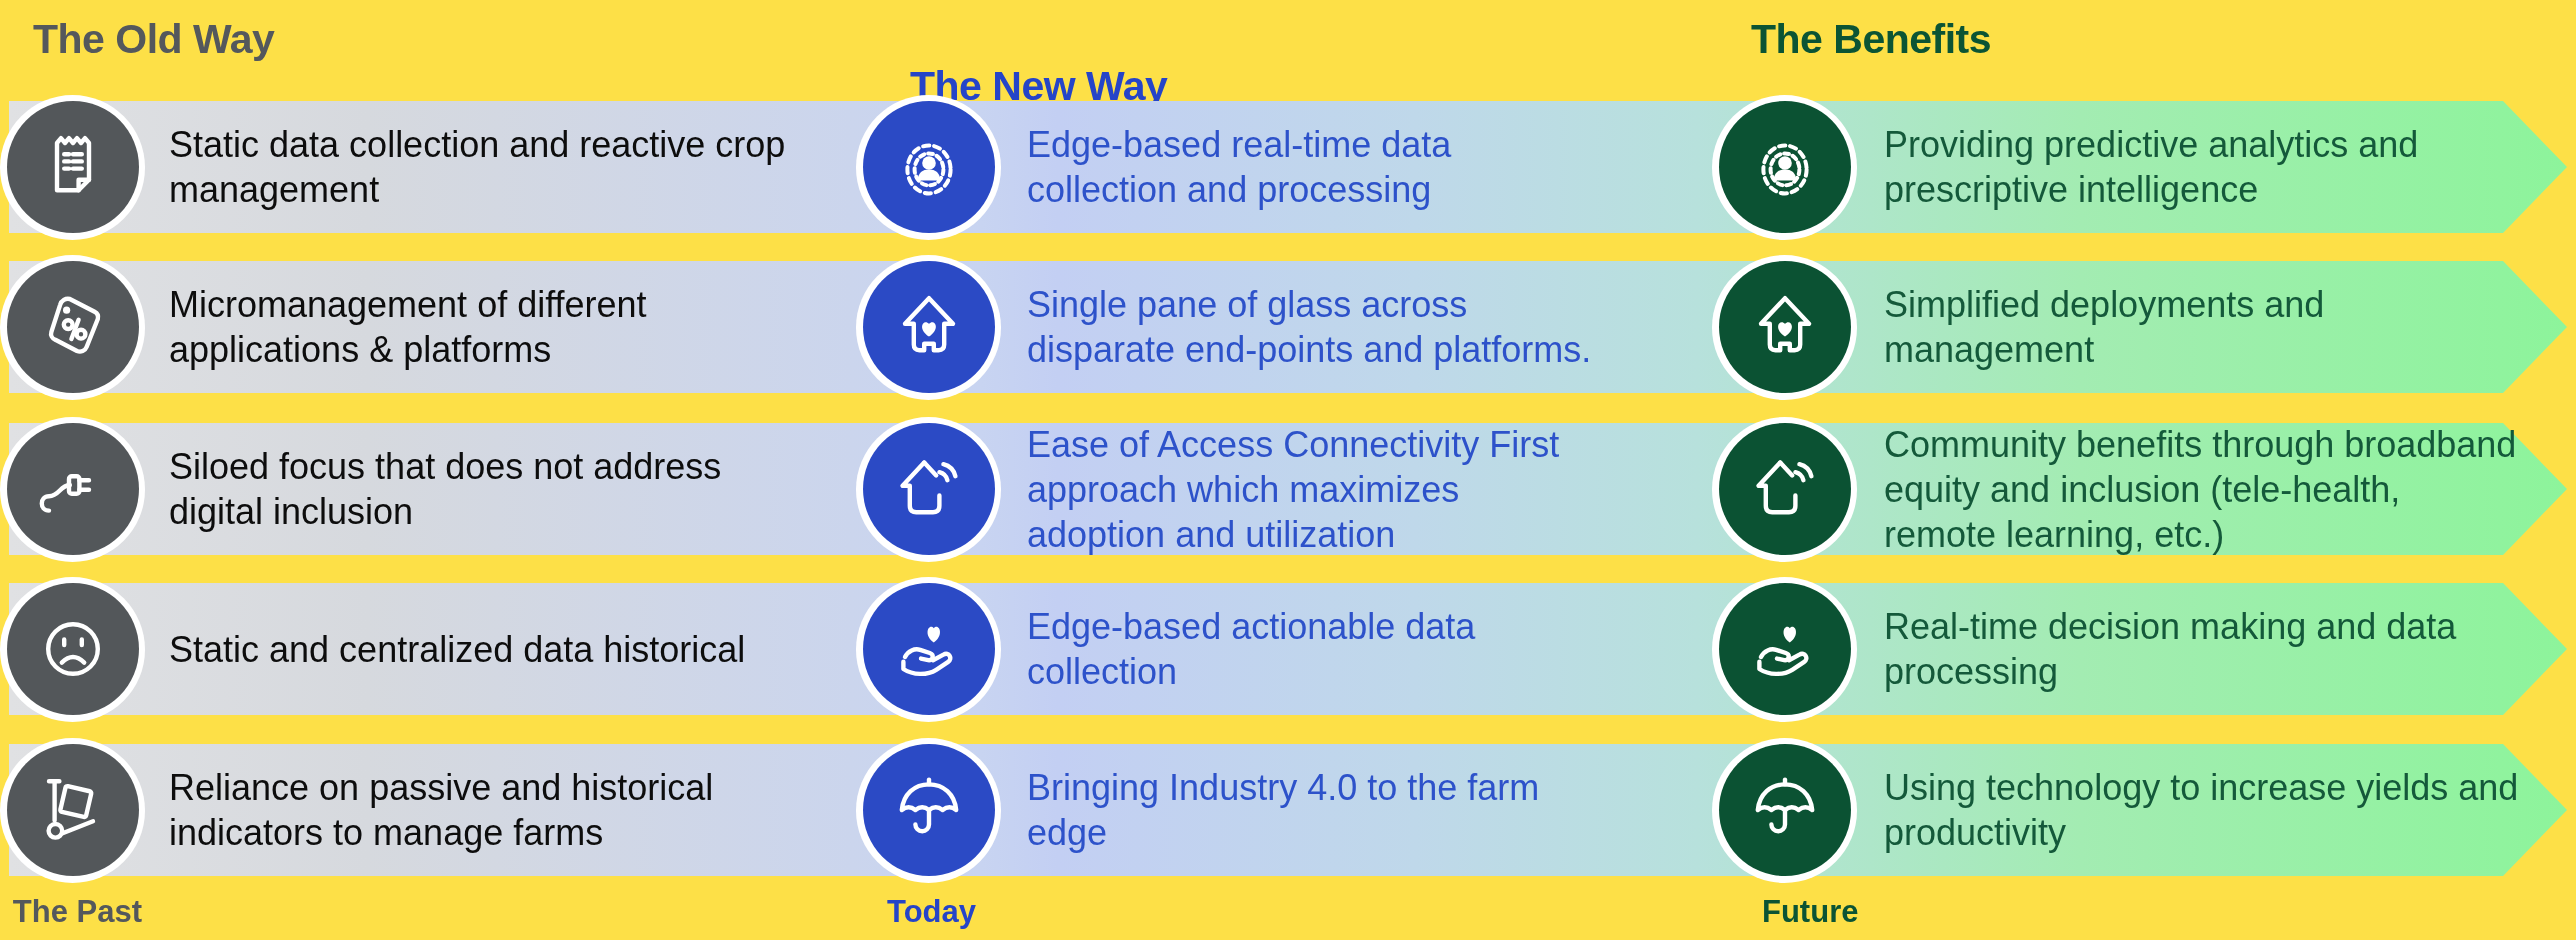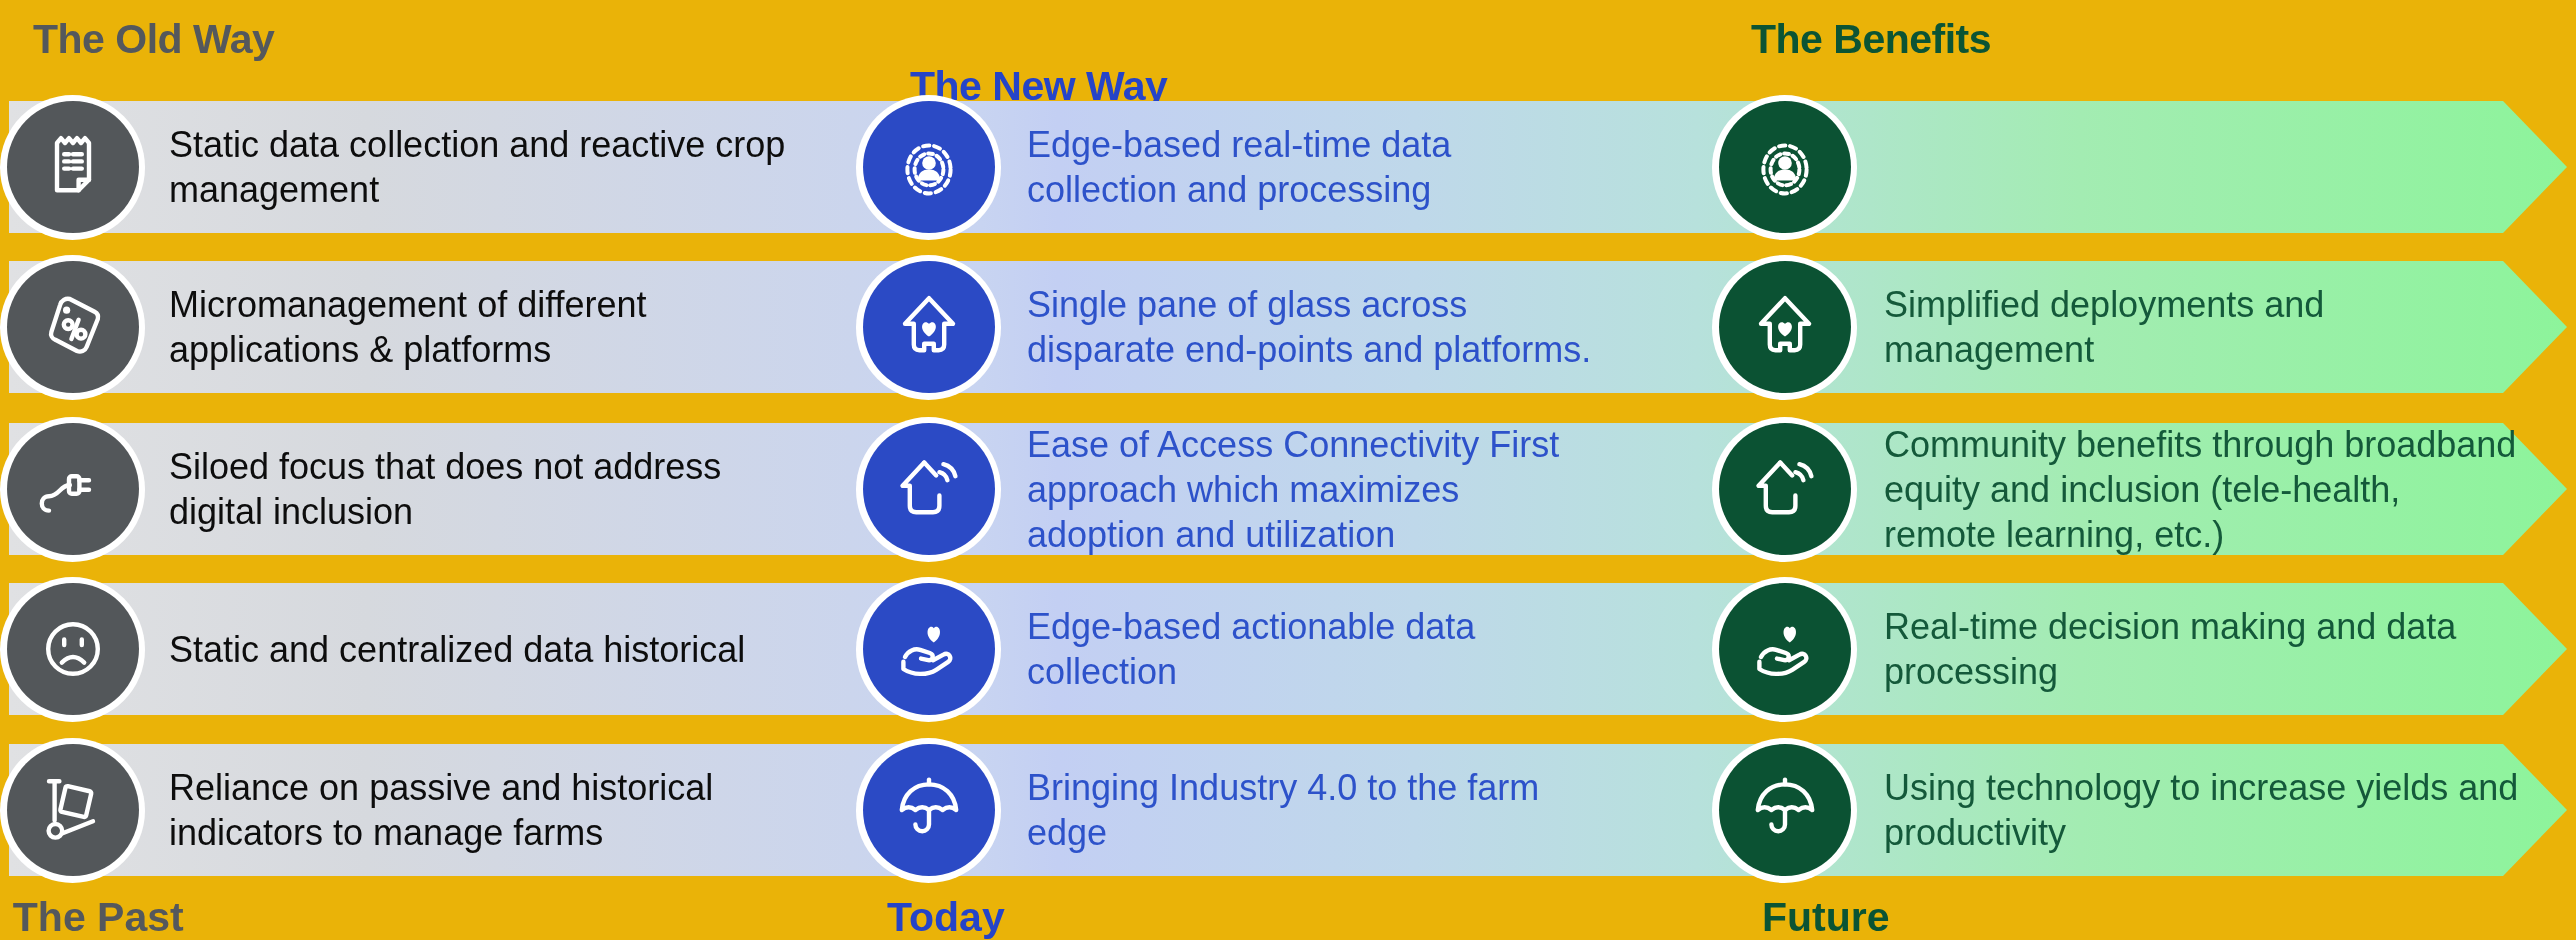--- a/index.html
+++ b/index.html
@@ -1,17 +1,17 @@
 <!DOCTYPE html>
 <html style="--old_heading: #54585c; --new_heading: #2544c8; --benefit_heading: #0b5434; --old_text: #0d0d0d; --new_text: #2d52ca; --benefit_text: #14593a; --old_circle: #53575a; --new_circle: #2b4ac5; --benefit_circle: #0b5233; --band_gray: #e0e1e3; --band_periwinkle: #c8d4f1; --band_lavender: #c3cff3; --band_teal: #b7e1dc; --band_lightgreen: #a3ecb2; --band_green: #8df49b;font-size:14.6px"><head>
 <meta charset="utf-8">
 <style>
   html,body{margin:0;padding:0;background:#fff;}
   .stage{
-    position:relative;width:2576px;height:940px;background:#eab308;overflow:hidden;
+    position:relative;width:2576px;height:940px;background:#fde047;overflow:hidden;
     font-family:"Liberation Sans", sans-serif;
   }
   .hdr{position:absolute;top:16.4px;font-size:41px;font-weight:bold;letter-spacing:-0.5px;}
   .hdr.old{left:33px;color:var(--old_heading);}
   .hdr.new{left:910px;color:var(--new_heading);margin-top:47px;}
   .hdr.benefit{left:1751px;color:var(--benefit_heading);}
 
   .row{position:absolute;left:0;width:2576px;height:132px;}
   .band{
     position:absolute;left:9px;top:0;width:2558px;height:132px;
@@ -38,21 +38,21 @@
   }
   .badge .disc{
     width:132px;height:132px;border-radius:50%;
     display:flex;align-items:center;justify-content:center;
   }
   .badge.b1{left:0px;}   .badge.b1 .disc{background:var(--old_circle);}
   .badge.b2{left:856px;} .badge.b2 .disc{background:var(--new_circle);}
   .badge.b3{left:1712px;}.badge.b3 .disc{background:var(--benefit_circle);}
   .glyph{width:80px;height:80px;}
 
-  .ftr{position:absolute;top:894px;font-size:41px;font-weight:bold;}
+  .ftr{position:absolute;top:894px;font-size:31px;font-weight:bold;}
   .ftr.past{left:12.8px;color:var(--old_heading);}
   .ftr.today{left:887px;color:var(--new_heading);}
   .ftr.future{left:1742px;color:var(--benefit_heading);margin-left:20px;}
 </style>
 </head>
 <body>
 
 <svg width="0" height="0" style="position:absolute" aria-hidden="true">
   <defs>
     <g id="i-receipt" fill="none" stroke="#fff" stroke-width="5.5" stroke-linecap="round" stroke-linejoin="round">
@@ -119,20 +119,23 @@
   <div class="hdr benefit">The Benefits</div>
 
   <div class="row" style="top:101px">
     <div class="band"></div>
     <div class="cell c1">
         <p>Static data collection and reactive crop management</p>
       </div>
     <div class="cell c2">
         <p>Edge-based real-time data collection and processing</p>
       </div>
+    <div class="cell c3">
+        <p>Providing predictive analytics and prescriptive intelligence</p>
+      </div>
     <div class="badge b1">
         <div class="disc">
           <svg class="glyph" viewBox="0 0 100 100">
             <use href="#i-receipt"></use>
           </svg>
         </div>
       </div>
     <div class="badge b2">
         <div class="disc">
           <svg class="glyph" viewBox="0 0 100 100">

